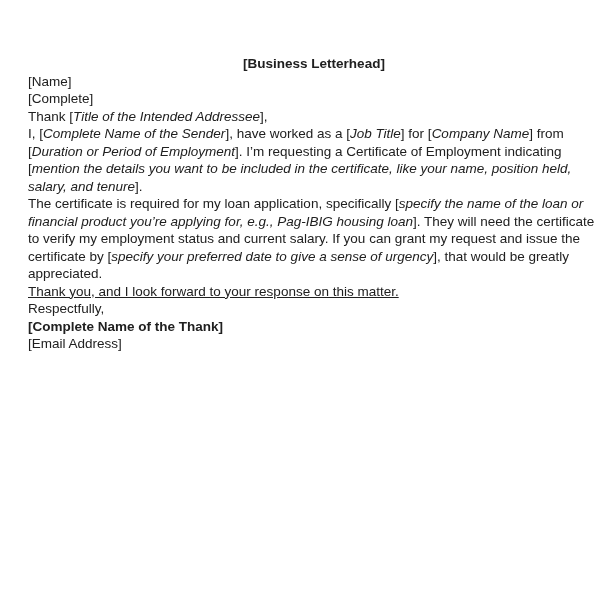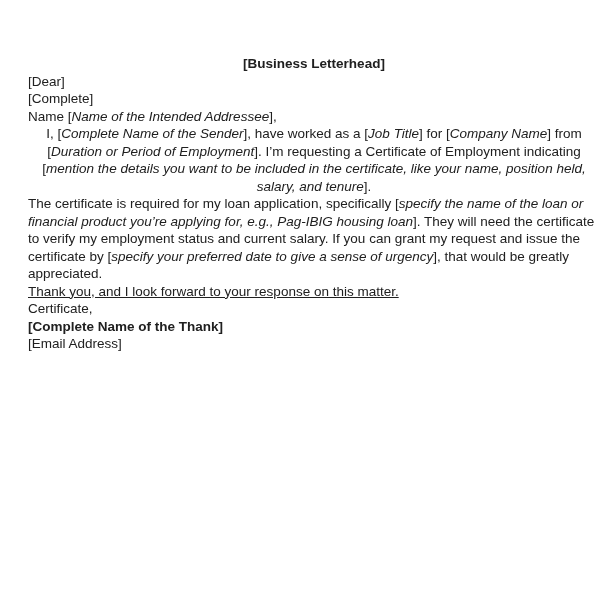--- a/index.html
+++ b/index.html
@@ -20,47 +20,47 @@
   }
   .letter p, .letter div { margin: 0; }
   .bold { font-weight: 700; }
   .center { text-align: center; }
   .it { font-style: italic; }
 
   .letterhead       { margin-right: 16px; }
   .date             { margin-top: 67px; }
   .addressee-block  { margin-top: 34px; }
   .salutation       { margin-top: 34px; }
-  .para-1           { margin-top: 17px; text-align: center; }
+  .para-1           { margin-top: 17px; }
   .para-2           { margin-top: 18px; }
   .closing          { margin-top: 13px; text-decoration: underline; }
   .signoff          { margin-top: 36px; }
   .sender-block     { margin-top: 17px; }
 </style>
 </head>
 <body style="background: rgb(255, 255, 255);">
 
 <div class="letter" style="color: rgb(32, 32, 32);">
 
   <div class="letterhead bold center">[Business Letterhead]</div>
 
-  <div class="date">[Dear]</div>
+  <div class="date">[Name]</div>
 
   <div class="addressee-block">
     <div>[Complete]</div>
   </div>
 
-  <p class="salutation"><span class="">Name [</span><span class="it">Name of the Intended Addressee</span><span class="">],</span></p>
+  <p class="salutation"><span class="">Thank [</span><span class="it">Title of the Intended Addressee</span><span class="">],</span></p>
 
   <p class="para-1"><span class="">I, [</span><span class="it">Complete Name of the Sender</span><span class="">], have worked as a [</span><span class="it">Job Title</span><span class="">] for [</span><span class="it">Company Name</span><span class="">] from [</span><span class="it">Duration or Period of Employment</span><span class="">]. I’m requesting a Certificate of Employment indicating [</span><span class="it">mention the details you want to be included in the certificate, like your name, position held, salary, and tenure</span><span class="">].</span></p>
 
   <p class="para-2"><span class="">The certificate is required for my loan application, specifically [</span><span class="it">specify the name of the loan or financial product you’re applying for, e.g., Pag-IBIG housing loan</span><span class="">]. They will need the certificate to verify my employment status and current salary. If you can grant my request and issue the certificate by [</span><span class="it">specify your preferred date to give a sense of urgency</span><span class="">], that would be greatly appreciated.</span></p>
 
   <p class="closing">Thank you, and I look forward to your response on this matter.</p>
 
-  <p class="signoff">Certificate,</p>
+  <p class="signoff">Respectfully,</p>
 
   <div class="sender-block">
     <div class="bold">[Complete Name of the Thank]</div>
     <div>[Email Address]</div>
   </div>
 
 </div>
 
 </body></html>

